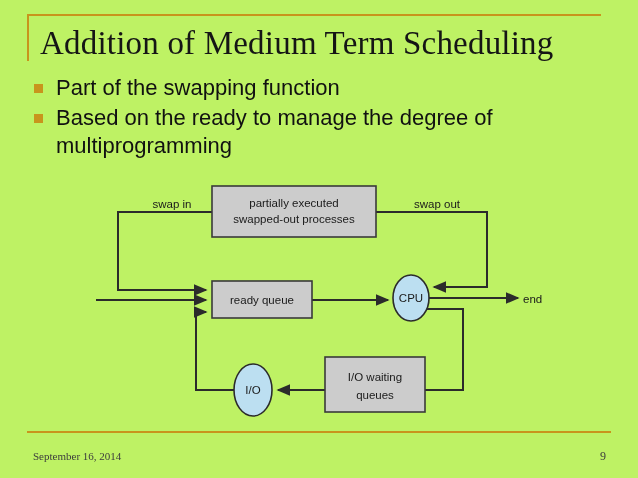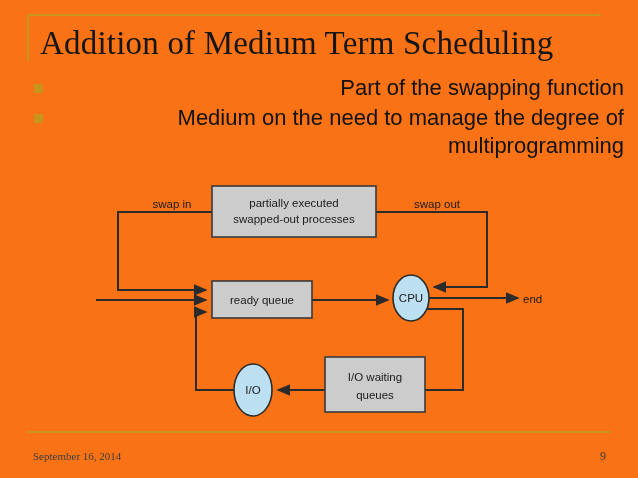--- a/index.html
+++ b/index.html
@@ -4,21 +4,21 @@
 <style>
   html, body {
     margin: 0;
     padding: 0;
     background: #ffffff;
   }
   #slide {
     position: relative;
     width: 638px;
     height: 478px;
-    background: #f97316;
+    background: #bef264;
     overflow: hidden;
     font-family: "Liberation Sans", sans-serif;
   }
 
   
   .rule-top {
     position: absolute;
     left: 27px;
     top: 14px;
     width: 574px;
@@ -68,21 +68,20 @@
     background: #C8951C;
     margin-top: 10px;
     margin-right: 13px;
   }
   .bullet-text {
     flex: 1 1 auto;
     font-family: "Liberation Sans", sans-serif;
     font-size: 22px;
     line-height: 28px;
     color: #111111;
-    text-align: right;
   }
 
   
   .diagram {
     position: absolute;
     left: 0px;
     top: 176px;
     width: 638px;
     height: 246px;
   }
@@ -139,21 +138,21 @@
 
   <div class="slide-title">Addition of Medium Term Scheduling</div>
 
   <div class="bullets">
     <div class="bullet-row">
       <span class="bullet-marker"></span>
       <span class="bullet-text">Part of the swapping function</span>
     </div>
     <div class="bullet-row">
       <span class="bullet-marker"></span>
-      <span class="bullet-text">Medium on the need to manage the degree of multiprogramming</span>
+      <span class="bullet-text">Based on the ready to manage the degree of multiprogramming</span>
     </div>
   </div>
 
   <div class="diagram">
     <svg width="638" height="246" viewBox="0 0 638 246" xmlns="http://www.w3.org/2000/svg">
       <defs>
         <marker id="arrow" markerWidth="7" markerHeight="7" refX="6.2" refY="3" orient="auto">
           <path d="M0,0 L7,3 L0,6 z" fill="#2B2B2B"></path>
         </marker>
       </defs>

